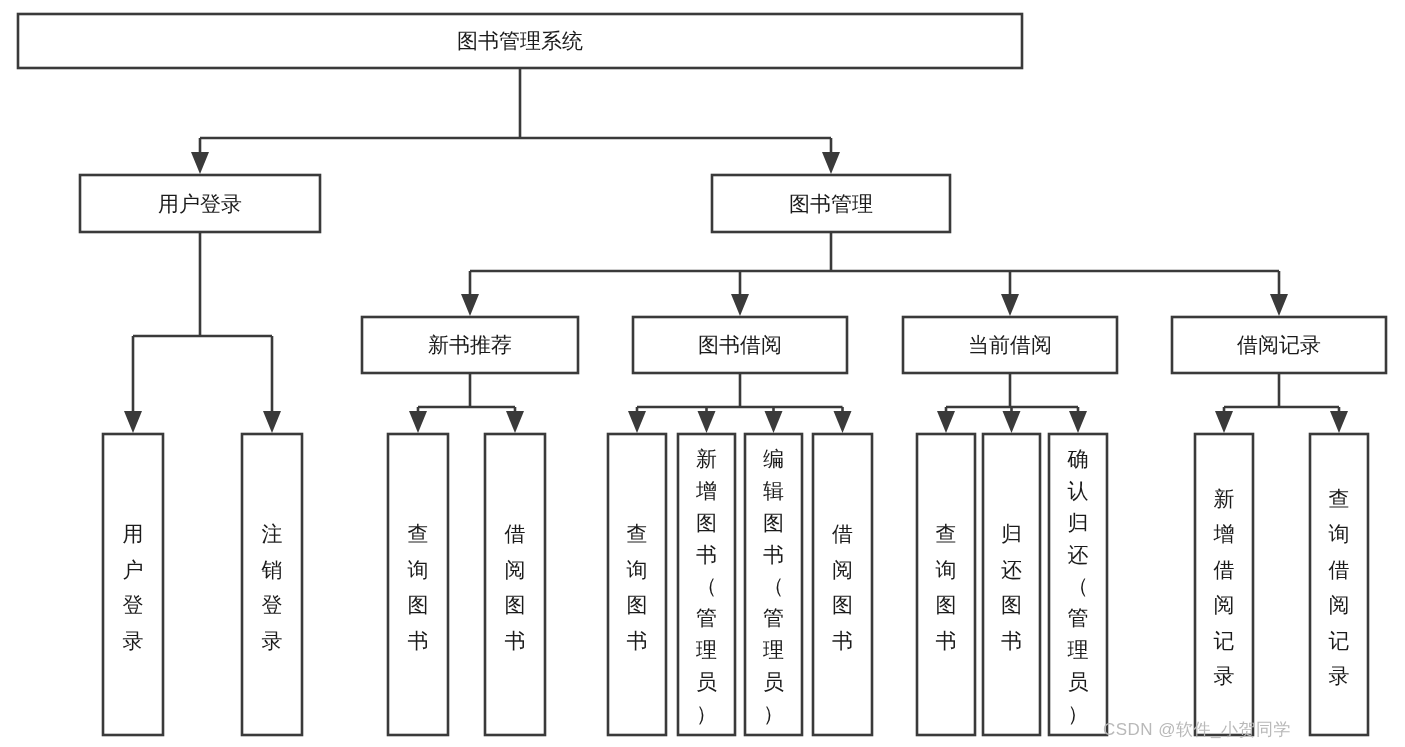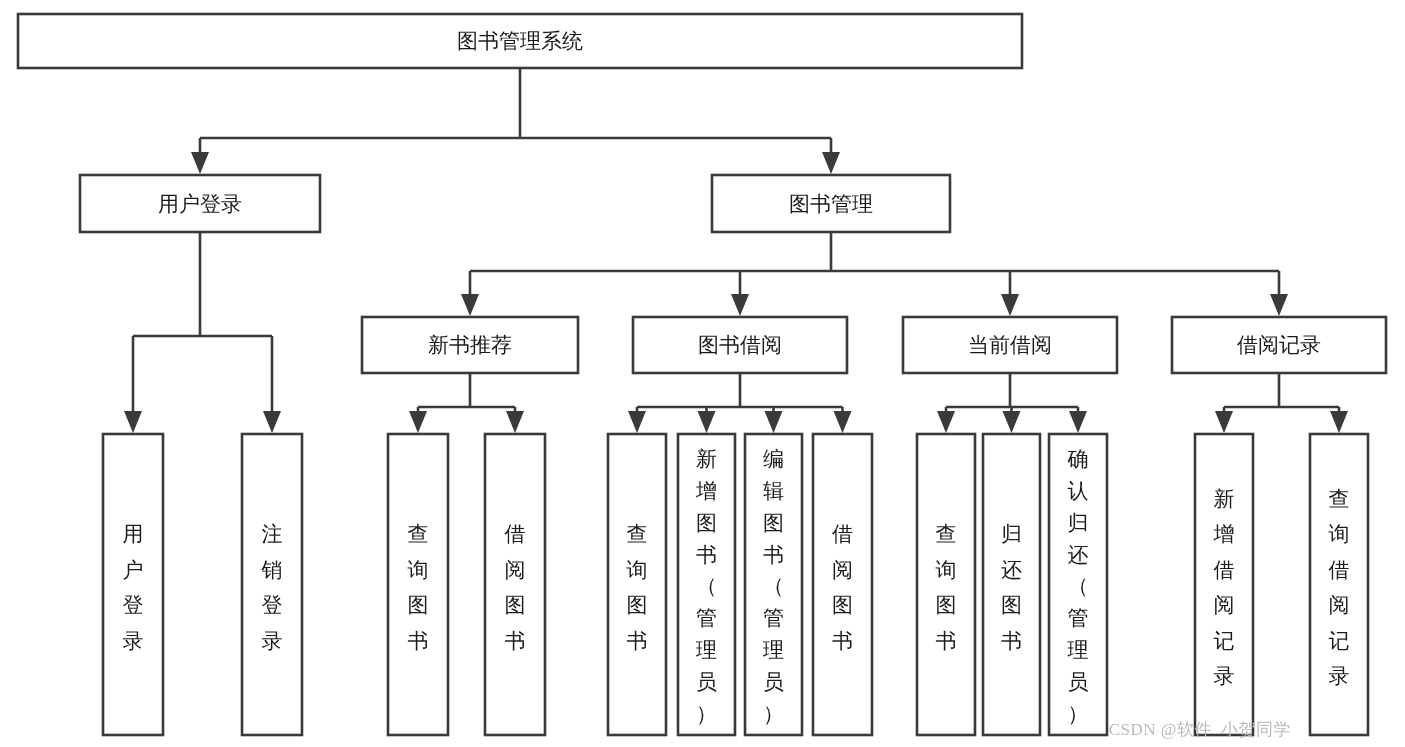--- a/index.html
+++ b/index.html
@@ -53,21 +53,21 @@
   .node-label-v {
     font-family: "DejaVu Sans", "Liberation Sans", sans-serif;
     font-size: 21px;
     fill: #1b1b1b;
     text-anchor: middle;
   }
   .watermark-text {
     position: absolute;
     right: 8px;
     bottom: 6px;
-    font-family: Liberation Serif, serif;
+    font-family: Liberation Sans, sans-serif;
     font-size: 17px;
     color: #b9b9b9;
     letter-spacing: 0.5px;
     white-space: nowrap;
     user-select: none;
   }
 </style>
 </head>
 <body>
 

